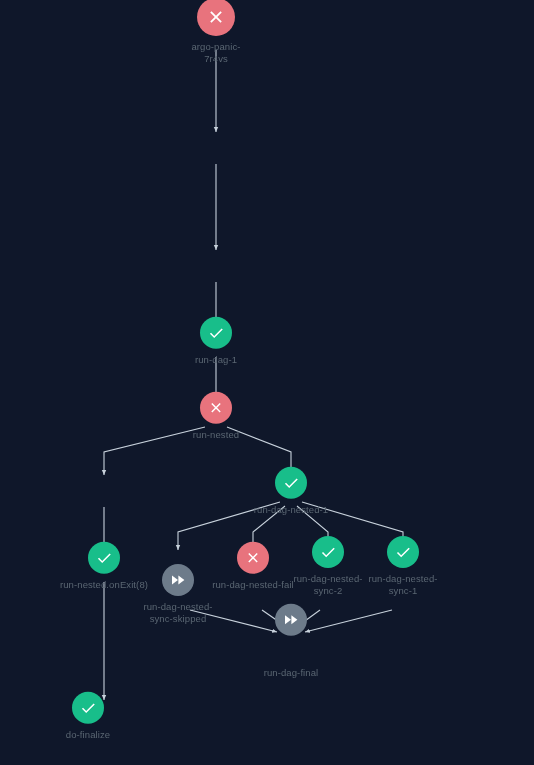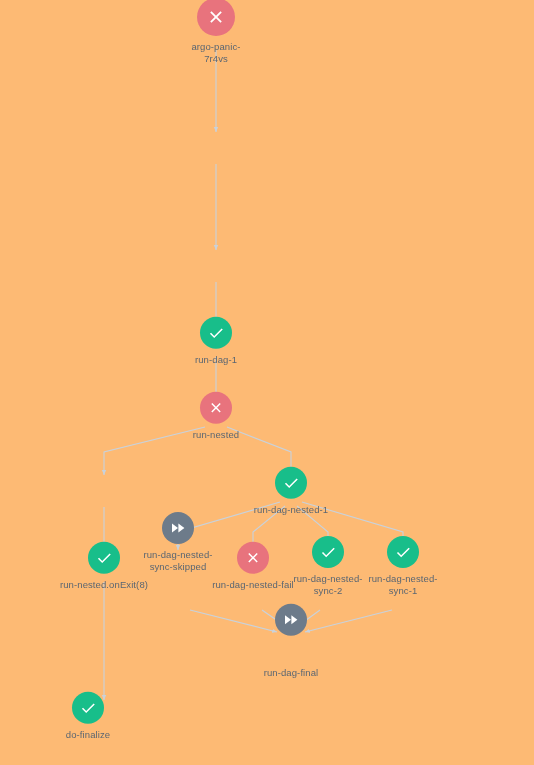--- a/index.html
+++ b/index.html
@@ -56,21 +56,21 @@
     letter-spacing: 0.1px;
     -webkit-font-smoothing: antialiased;
   }
   .node-succeeded .node-circle { background: #18be8a; }
   .node-failed    .node-circle { background: #e8737d; }
   .node-skipped   .node-circle { background: #6d7b8a; }
 </style>
 </head>
 <body>
 
-<div id="dag-canvas" style="background: #fdba74;">
+<div id="dag-canvas" style="background: #0f172a;">
   <svg id="edge-layer" viewBox="0 0 534 765" xmlns="http://www.w3.org/2000/svg">
       <defs>
         <marker id="arrowhead" viewBox="0 0 10 10" refX="9" refY="5" markerWidth="5" markerHeight="5" orient="auto-start-reverse">
           <path d="M 0 1 L 9 5 L 0 9 z" fill="#c8d2dc"></path>
         </marker>
       </defs>
       <path d="M216,50 L216,132" fill="none" stroke="#c8d2dc" stroke-width="1.1" marker-end="url(#arrowhead)"></path>
       <path d="M216,164 L216,250" fill="none" stroke="#c8d2dc" stroke-width="1.1" marker-end="url(#arrowhead)"></path>
       <path d="M216,282 L216,325" fill="none" stroke="#c8d2dc" stroke-width="1.1" marker-end="url(#arrowhead)"></path>
       <path d="M216,357 L216,400" fill="none" stroke="#c8d2dc" stroke-width="1.1" marker-end="url(#arrowhead)"></path>
@@ -130,21 +130,21 @@
     <div class="dag-node node-succeeded" title="run-nested.onExit(0)" style="left: 104px; top: 566px;">
       <div class="node-circle" style="width: 32px; height: 32px; background: rgb(24, 190, 138);">
         <span>
           <svg width="18" height="18" viewBox="0 0 24 24">
             <path d="M9.6 16.2 5.4 12l-1.5 1.4 5.7 5.7L21 7.7 19.5 6.3z" fill="#ffffff"></path>
           </svg>
         </span>
       </div>
       <div class="node-label">run-nested.onExit(8)</div>
     </div>
-    <div class="dag-node node-skipped" title="run-dag-nested-sync-skipped" style="left: 178px; top: 542px; justify-content: flex-end;">
+    <div class="dag-node node-skipped" title="run-dag-nested-sync-skipped" style="left: 178px; top: 594px; justify-content: flex-end;">
       <div class="node-circle" style="width: 32px; height: 32px; background: rgb(109, 123, 138);">
         <span>
           <svg width="18" height="18" viewBox="0 0 24 24">
             <path d="M4 6v12l8-6z" fill="#ffffff"></path>
             <path d="M12.5 6v12l8-6z" fill="#ffffff"></path>
           </svg>
         </span>
       </div>
       <div class="node-label">run-dag-nested-sync-skipped</div>
     </div>

